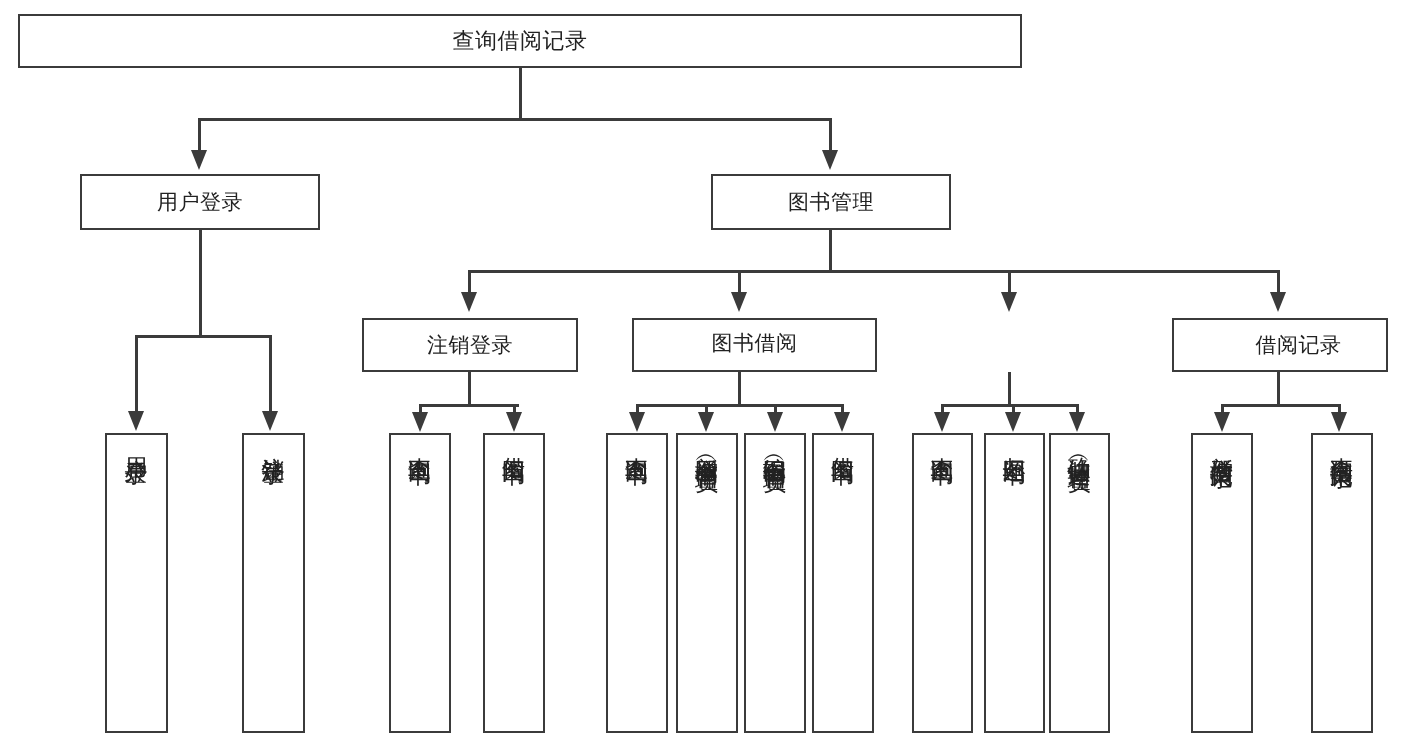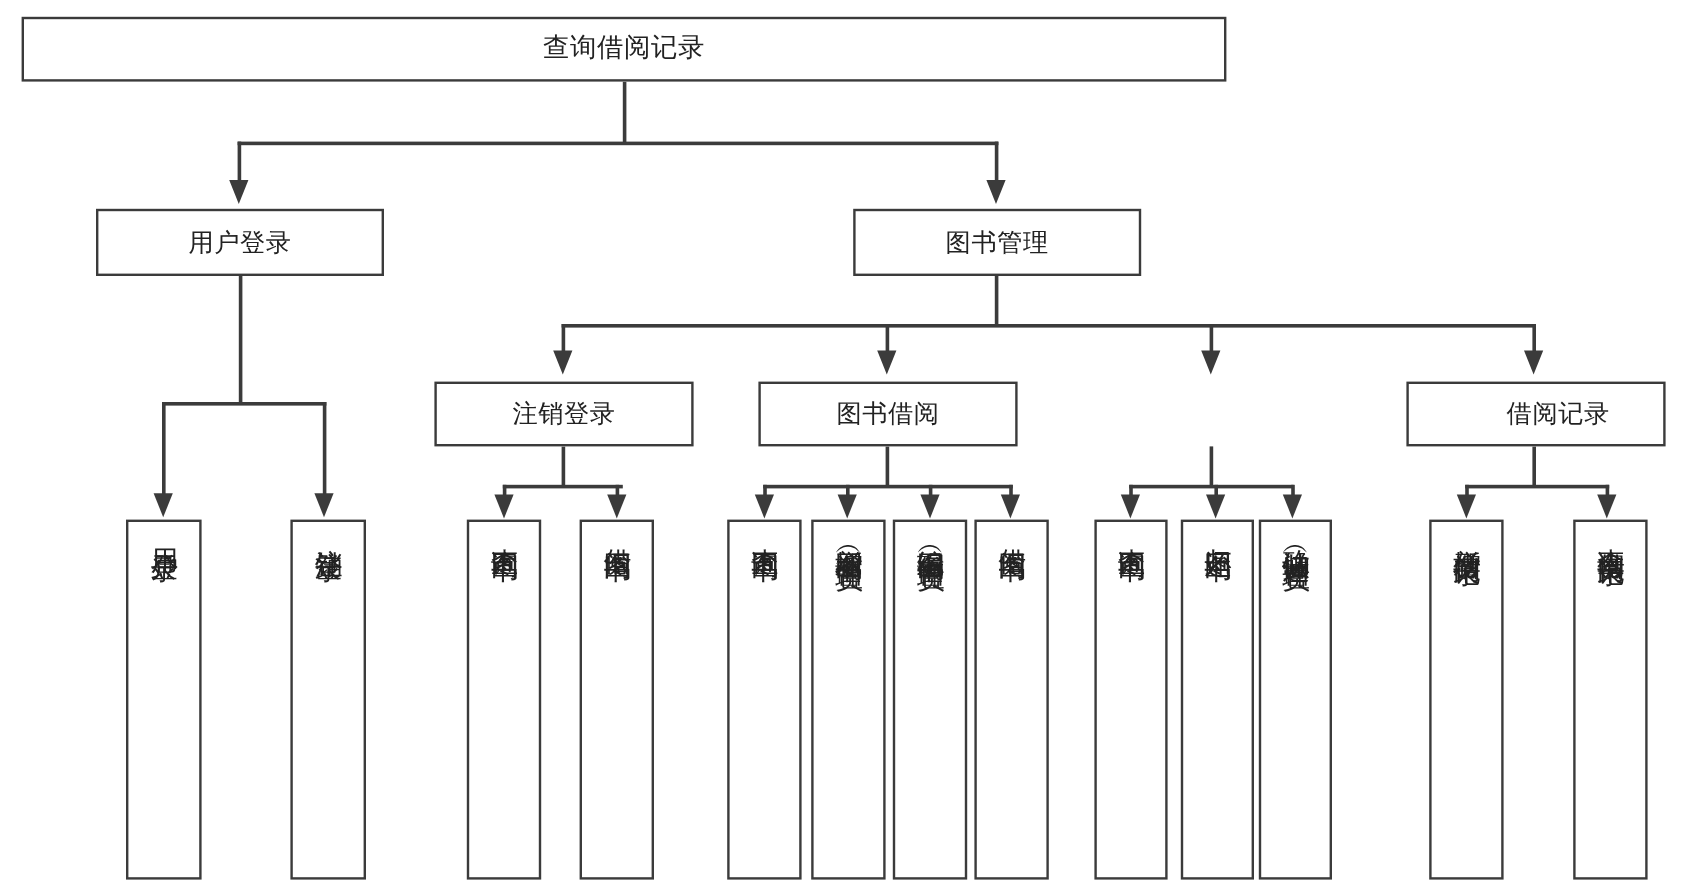--- a/index.html
+++ b/index.html
@@ -116,21 +116,21 @@
 
   <div class="vline" style="left:1008px;top:270px;width:3px;height:24px;"></div>
   <div class="arrow" style="left:1001px;top:292px;"></div>
 
   <div class="vline" style="left:1277px;top:270px;width:3px;height:24px;"></div>
   <div class="arrow" style="left:1270px;top:292px;"></div>
 
   <div class="node" style="left:362px;top:318px;width:216px;height:54px;">
     <span class="lbl">注销登录</span>
   </div>
-  <div class="node" style="left:632px;top:318px;width:216px;height:54px;">
+  <div class="node" style="left:632px;top:318px;width:245px;height:54px;font-family:Liberation Mono, monospace;">
     <span class="lbl">图书借阅</span>
   </div>
   <div class="node" style="left:1172px;top:318px;width:216px;height:54px;padding-left:37px;">
     <span class="lbl">借阅记录</span>
   </div>
 
   <div class="vline" style="left:468px;top:372px;width:3px;height:34px;"></div>
   <div class="hline" style="left:419px;top:404px;width:100px;height:3px;"></div>
   <div class="vline" style="left:419px;top:404px;width:3px;height:12px;"></div>
   <div class="arrow" style="left:412px;top:412px;"></div>

